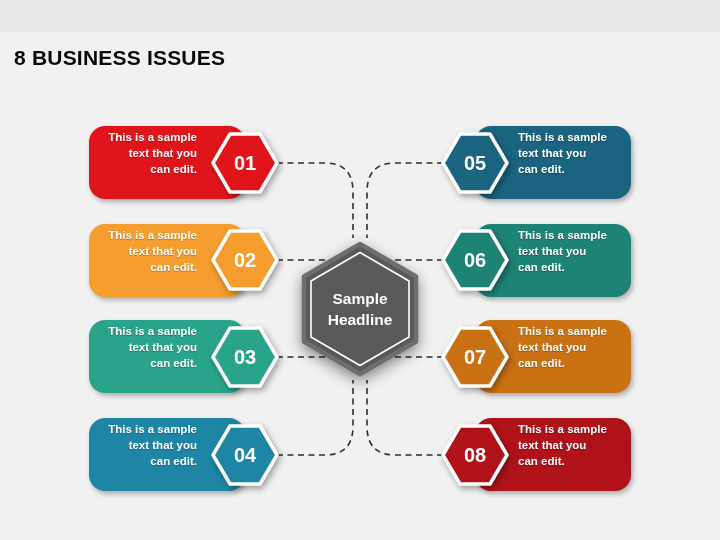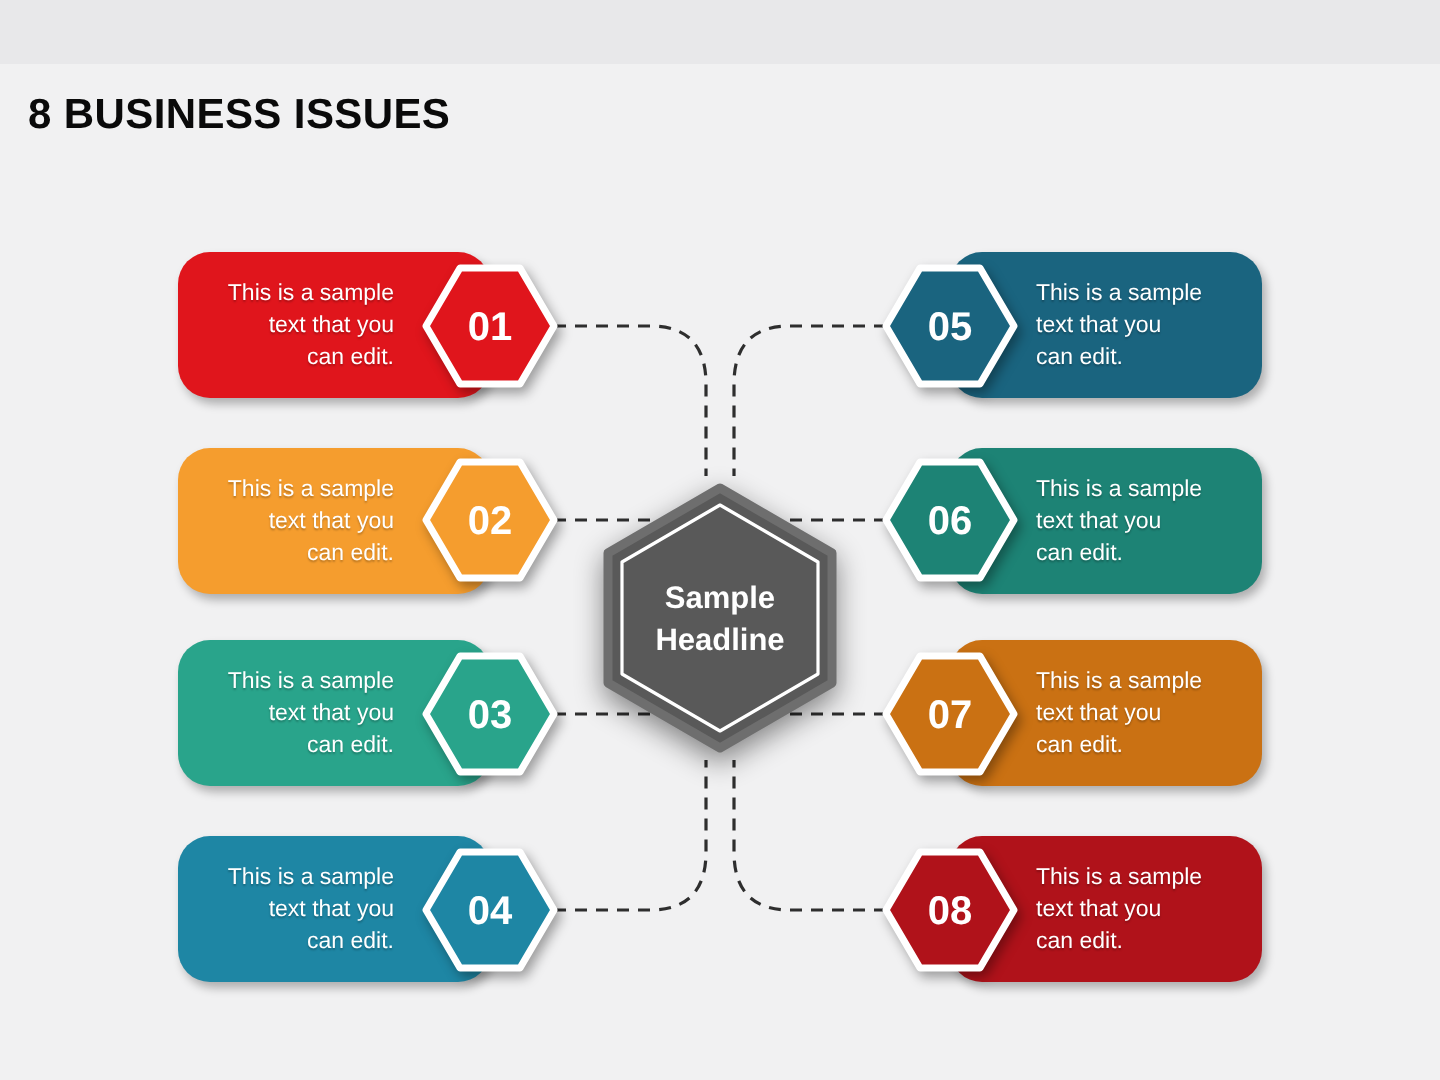--- a/index.html
+++ b/index.html
@@ -25,22 +25,22 @@
     position:absolute;left:0;bottom:0;width:720px;height:8px;
     background:#47566b;
   }
   .diagram{position:absolute;left:0;top:0;width:720px;height:540px;}
   .box{
     position:absolute;width:156px;height:73px;border-radius:16px;
     box-shadow:2px 3px 5px rgba(0,0,0,0.28);
     box-sizing:border-box;
   }
   .box .box-text{
-    color:#fff;font-size:11.5px;font-weight:400;line-height:16px;
-    padding-top:13px;
+    color:#fff;font-size:11.5px;font-weight:700;line-height:16px;
+    padding-top:3px;
     text-shadow:0 1px 1px rgba(0,0,0,0.25);
   }
   .box .box-text span{display:block;}
   .box.left{left:89px;}
   .box.left .box-text{text-align:right;padding-right:48px;padding-left:14px;}
   .box.right{left:475px;}
   .box.right .box-text{text-align:left;padding-left:43px;padding-right:12px;}
   .row1{top:94px;}  .row2{top:192px;}  .row3{top:288px;}  .row4{top:386px;}
   svg.overlay{position:absolute;left:0;top:0;}
   .connector{fill:none;stroke:#2e2e2e;stroke-width:1.6;stroke-dasharray:6 4.5;}

